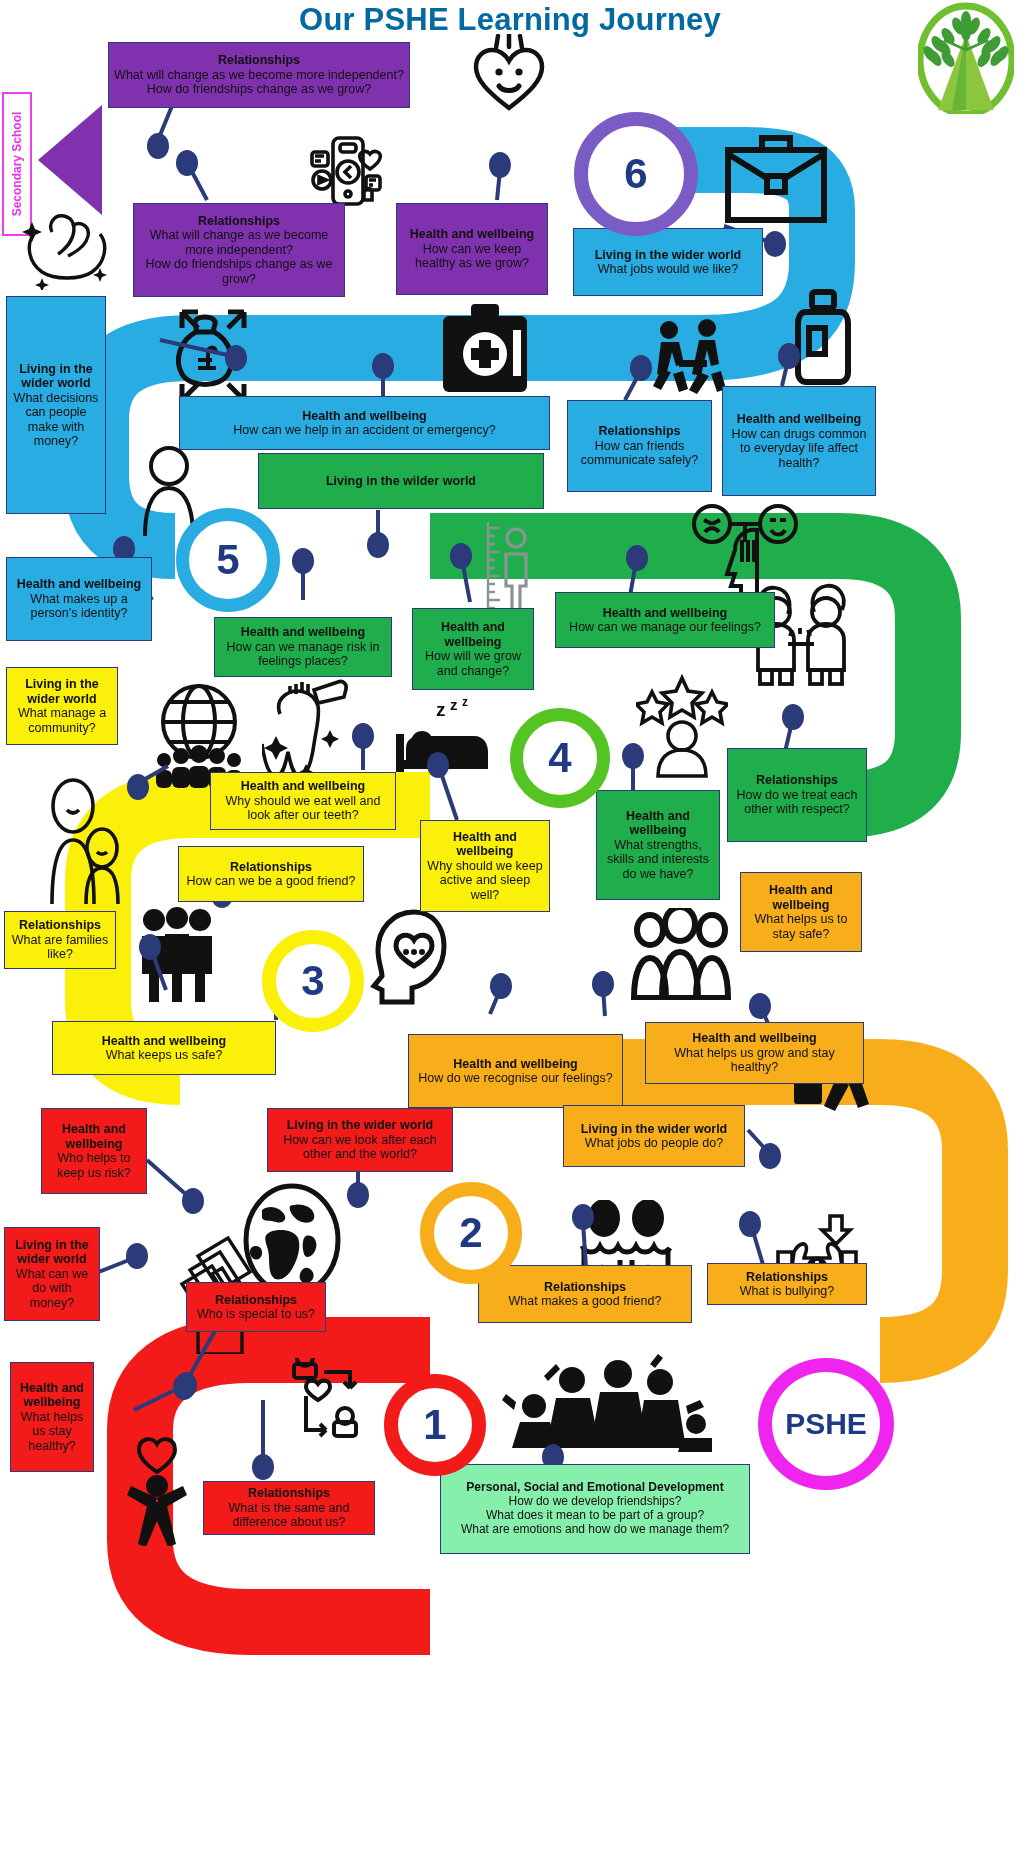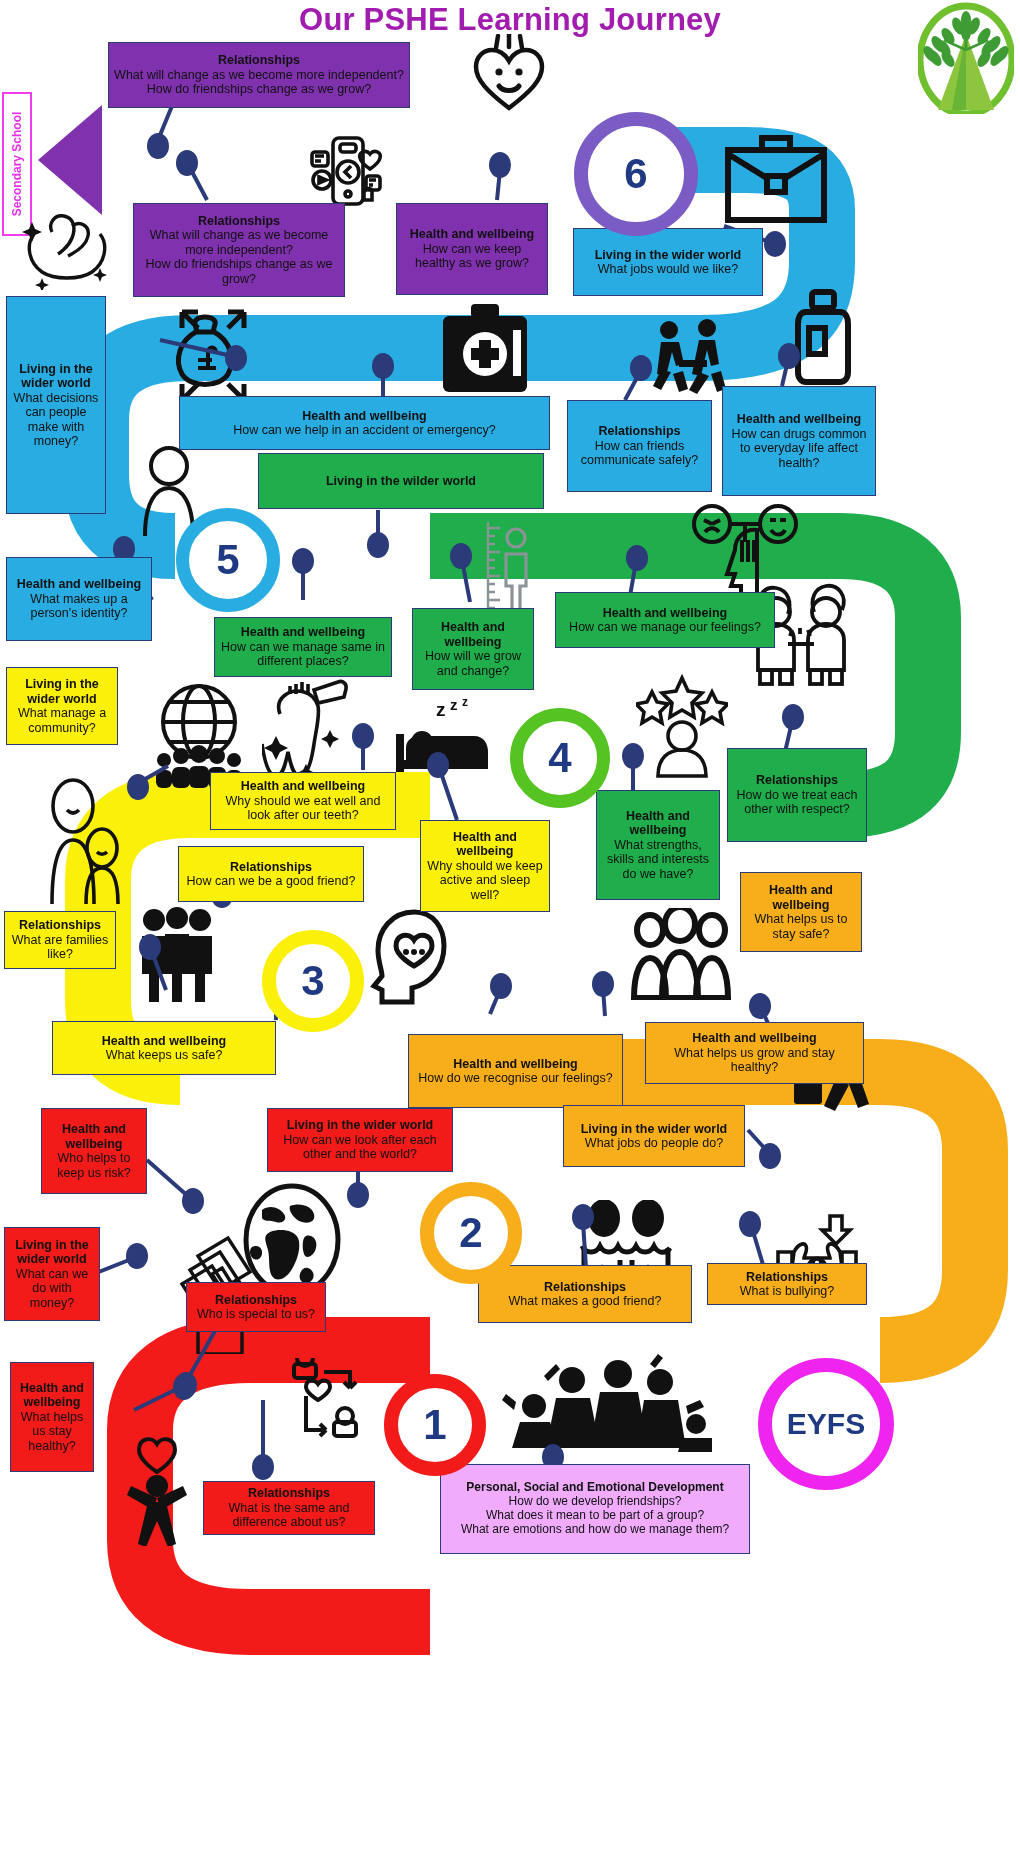--- a/index.html
+++ b/index.html
@@ -3,21 +3,21 @@
 <meta charset="utf-8">
 <title>Our PSHE Learning Journey</title>
 <style>
   html,body{margin:0;padding:0;background:#fff;}
   body{font-family:"Liberation Sans", sans-serif;}
   #stage{position:relative;width:1020px;height:1851px;background:#fff;overflow:hidden;}
 
   
   #title{
     position:absolute;left:0;top:2px;width:1020px;text-align:center;
-    font-size:31px;font-weight:bold;color:#a21caf;letter-spacing:.2px;
+    font-size:31px;font-weight:bold;color:#0369a1;letter-spacing:.2px;
   }
 
   
   #secondary-tag{
     position:absolute;left:2px;top:92px;width:26px;height:140px;
     border:2px solid #ef3df0;background:#fff;
   }
   #secondary-tag span{
     position:absolute;left:50%;top:50%;
     transform:translate(-50%,-50%) rotate(-90deg);
@@ -43,21 +43,21 @@
   .box .hd{font-weight:bold;display:block;}
   .box .q{display:block;}
 
   
   .c-purple{background:#8031ae;}
   .c-blue  {background:#29ace2;}
   .c-green {background:#1fae4b;}
   .c-yellow{background:#fbf00a;}
   .c-orange{background:#f8ae1b;}
   .c-red   {background:#f31a1a;}
-  .c-pink  {background:#f0abfc;text-align:center;}
+  .c-pink  {background:#86efac;text-align:center;}
 
   
   .stageno{
     position:absolute;border-radius:50%;background:#fff;z-index:40;
     display:flex;align-items:center;justify-content:center;
     font-size:42px;font-weight:bold;color:#1f3a82;
   }
   #n-eyfs{font-size:30px;}
 
   
@@ -176,21 +176,21 @@
   <div class="stageno" id="n3" style="left:262px;top:930px;width:74px;height:74px;border:14px solid #fbf00a;">
        <span>3</span>
     </div>
   <div class="stageno" id="n2" style="left:420px;top:1182px;width:74px;height:74px;border:14px solid #f8ae1b;">
        <span>2</span>
     </div>
   <div class="stageno" id="n1" style="left:384px;top:1374px;width:74px;height:74px;border:14px solid #f31a1a;">
        <span>1</span>
     </div>
   <div class="stageno" id="n-eyfs" style="left:758px;top:1358px;width:108px;height:104px;border:14px solid #ef25ef;">
-       <span>EYFS</span>
+       <span>PSHE</span>
     </div>
 
   <svg class="ribbon" style="left:0;top:0;width:1020px;height:1851px;z-index:26;pointer-events:none">
     <g stroke="#2b3a78" stroke-width="4" fill="none">
       <path d="M172 106 L158 140"></path>
         <path d="M207 200 L190 168"></path>
         <path d="M497 200 L500 170"></path>
       <path d="M724 226 L772 243"></path>
         <path d="M160 340 L232 356"></path>
         <path d="M383 396 L383 370"></path>
@@ -647,21 +647,21 @@
   <div class="box c-green" style="left:258px;top:453px;width:286px;height:56px;">
     <span class="hd">Living in the wilder world</span>
   </div>
   <div class="box c-blue" style="left:6px;top:557px;width:146px;height:84px;">
     <span class="hd">Health and wellbeing</span>
     <span class="q">What makes up a person's identity?</span>
   </div>
 
   <div class="box c-green" style="left:214px;top:617px;width:178px;height:60px;">
     <span class="hd">Health and wellbeing</span>
-    <span class="q">How can we manage same in different places?</span>
+    <span class="q">How can we manage risk in feelings places?</span>
   </div>
   <div class="box c-green" style="left:412px;top:608px;width:122px;height:82px;">
     <span class="hd">Health and wellbeing</span>
     <span class="q">How will we grow and change?</span>
   </div>
   <div class="box c-green" style="left:555px;top:592px;width:220px;height:56px;">
     <span class="hd">Health and wellbeing</span>
     <span class="q">How can we manage our feelings?</span>
   </div>
   <div class="box c-yellow" style="left:6px;top:667px;width:112px;height:78px;">

